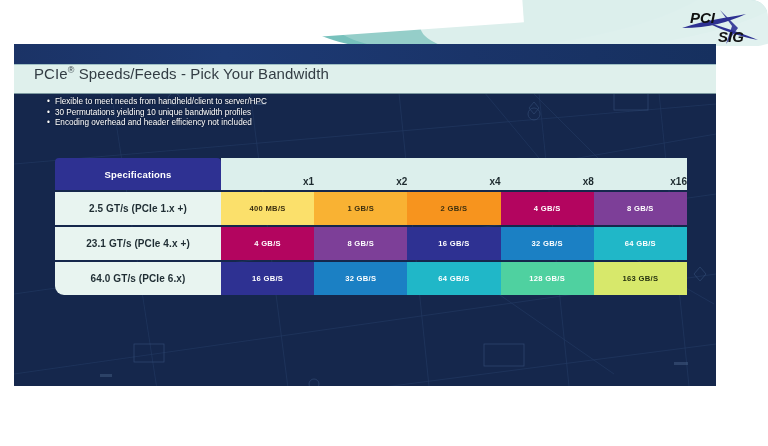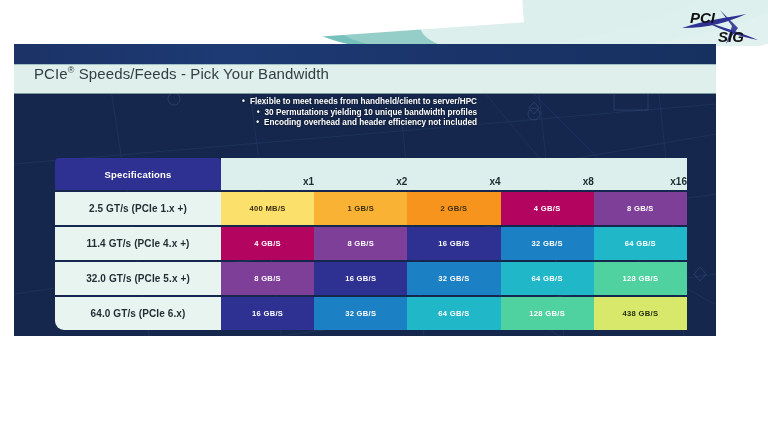--- a/index.html
+++ b/index.html
@@ -2,21 +2,21 @@
 <html><head>
 <meta charset="utf-8">
 <style>
   html,body{margin:0;padding:0;}
   body{
     width:768px;height:446px;overflow:hidden;
     font-family:"Liberation Sans", sans-serif;
     background:#ffffff;
     position:relative;
   }
-  #stage{position:absolute;left:0;top:0;width:768px;height:336px;overflow:hidden;background:#ffffff;}
+  #stage{position:absolute;left:0;top:0;width:768px;height:386px;overflow:hidden;background:#ffffff;border-radius:17px;}
 
   
   .topband{position:absolute;left:0;top:0;width:768px;height:46px;background:#ffffff;overflow:hidden;}
   .swoosh{position:absolute;border-radius:50%;}
   .sw1{left:300px;top:-60px;width:420px;height:108px;background:#5fb6b0;opacity:.85;
         transform:rotate(-6deg);}
   .sw2{left:330px;top:-46px;width:460px;height:100px;background:#9fd2cd;opacity:.75;
         transform:rotate(-4deg);}
   .sw3{left:420px;top:-30px;width:420px;height:92px;background:#dff0ee;opacity:.95;
         transform:rotate(-3deg);}
@@ -46,22 +46,22 @@
     background:linear-gradient(90deg,#1b3366 0%,#1d3a74 30%,#1a3469 65%,#16305f 100%);
     border-bottom:1px solid #6d8ab5;}
 
   .titlebar{position:absolute;left:0;top:20px;width:702px;height:28px;
     background:#dff0ec;display:flex;align-items:flex-start;
     border-top:1px solid #9fc0c4;border-bottom:1px solid #7c99a0;}
   .titlebar .t{font-size:15px;color:#333d44;padding-left:20px;letter-spacing:.1px;}
   .titlebar .t sup{font-size:9px;vertical-align:super;}
 
   .bullets{position:absolute;left:33px;top:53px;width:430px;}
-  .bullets div{color:#ffffff;font-size:8.2px;font-weight:bold;line-height:10.6px;
-               text-shadow:0 0 2px rgba(0,0,0,.55);white-space:nowrap;text-align:right;}
+  .bullets div{color:#ffffff;font-size:8.2px;font-weight:normal;line-height:10.6px;
+               text-shadow:0 0 2px rgba(0,0,0,.55);white-space:nowrap;}
   .bullets div::before{content:"\2022";margin-right:5px;}
 
   .footnote{position:absolute;left:44px;top:371px;color:#cfe6ee;font-size:6.4px;
             font-weight:bold;letter-spacing:.1px;text-shadow:0 0 2px rgba(0,0,0,.6);}
 
   
   .tablewrap{position:absolute;left:41px;top:112px;width:632px;}
   table{border-collapse:separate;border-spacing:0 2px;width:632px;table-layout:fixed;}
   th,td{padding:0;margin:0;}
 
@@ -186,42 +186,34 @@
         <tbody id="tbody">
             <tr>
               <td class="spec">2.5 GT/s (PCIe 1.x +)</td>
               <td class="cell" style="background: rgb(251, 224, 107); color: rgb(59, 47, 16);">400 MB/S</td>
               <td class="cell" style="background: rgb(249, 178, 51); color: rgb(59, 47, 16);">1 GB/S</td>
               <td class="cell" style="background: rgb(247, 148, 30); color: rgb(59, 47, 16);">2 GB/S</td>
               <td class="cell" style="background: rgb(179, 5, 95); color: rgb(255, 255, 255);">4 GB/S</td>
               <td class="cell" style="background: rgb(125, 63, 152); color: rgb(255, 255, 255);">8 GB/S</td>
             </tr>
             <tr>
-              <td class="spec">11.4 GT/s (PCIe 4.x +)</td>
+              <td class="spec">23.1 GT/s (PCIe 4.x +)</td>
               <td class="cell" style="background: rgb(179, 5, 95); color: rgb(255, 255, 255);">4 GB/S</td>
               <td class="cell" style="background: rgb(125, 63, 152); color: rgb(255, 255, 255);">8 GB/S</td>
               <td class="cell" style="background: rgb(46, 49, 146); color: rgb(255, 255, 255);">16 GB/S</td>
               <td class="cell" style="background: rgb(27, 128, 196); color: rgb(255, 255, 255);">32 GB/S</td>
               <td class="cell" style="background: rgb(32, 183, 200); color: rgb(255, 255, 255);">64 GB/S</td>
             </tr>
             <tr>
-              <td class="spec">32.0 GT/s (PCIe 5.x +)</td>
-              <td class="cell" style="background: rgb(125, 63, 152); color: rgb(255, 255, 255);">8 GB/S</td>
-              <td class="cell" style="background: rgb(46, 49, 146); color: rgb(255, 255, 255);">16 GB/S</td>
-              <td class="cell" style="background: rgb(27, 128, 196); color: rgb(255, 255, 255);">32 GB/S</td>
-              <td class="cell" style="background: rgb(32, 183, 200); color: rgb(255, 255, 255);">64 GB/S</td>
-              <td class="cell" style="background: rgb(79, 209, 160); color: rgb(255, 255, 255);">128 GB/S</td>
-            </tr>
-            <tr>
               <td class="spec">64.0 GT/s (PCIe 6.x)</td>
               <td class="cell" style="background: rgb(46, 49, 146); color: rgb(255, 255, 255);">16 GB/S</td>
               <td class="cell" style="background: rgb(27, 128, 196); color: rgb(255, 255, 255);">32 GB/S</td>
               <td class="cell" style="background: rgb(32, 183, 200); color: rgb(255, 255, 255);">64 GB/S</td>
               <td class="cell" style="background: rgb(79, 209, 160); color: rgb(255, 255, 255);">128 GB/S</td>
-              <td class="cell" style="background: rgb(215, 232, 107); color: rgb(36, 48, 15);">438 GB/S</td>
+              <td class="cell" style="background: rgb(215, 232, 107); color: rgb(36, 48, 15);">163 GB/S</td>
             </tr>
           </tbody>
       </table>
     </div>
 
     <div class="footnote">+ = data rate supported by this and subsequent spec revisions.</div>
     <div class="corner"></div>
   </div>
 </div>
 

